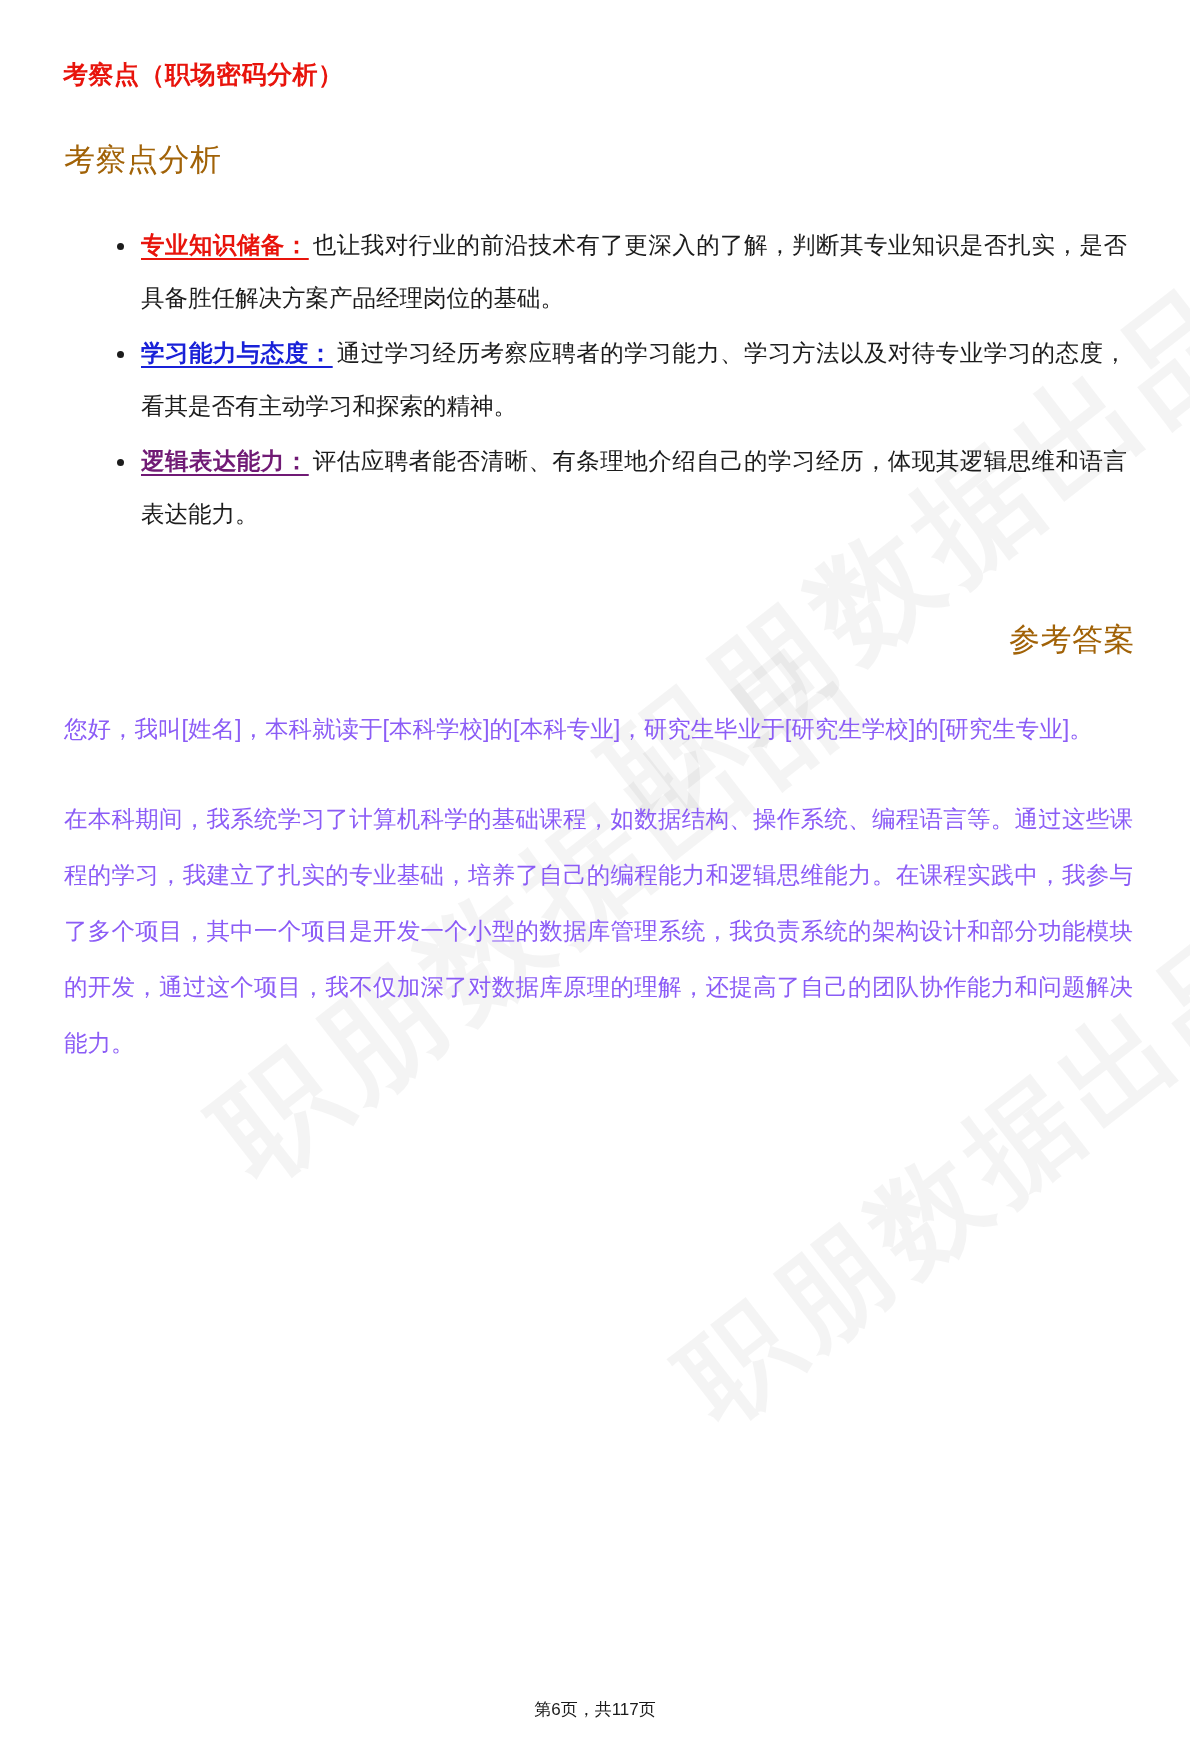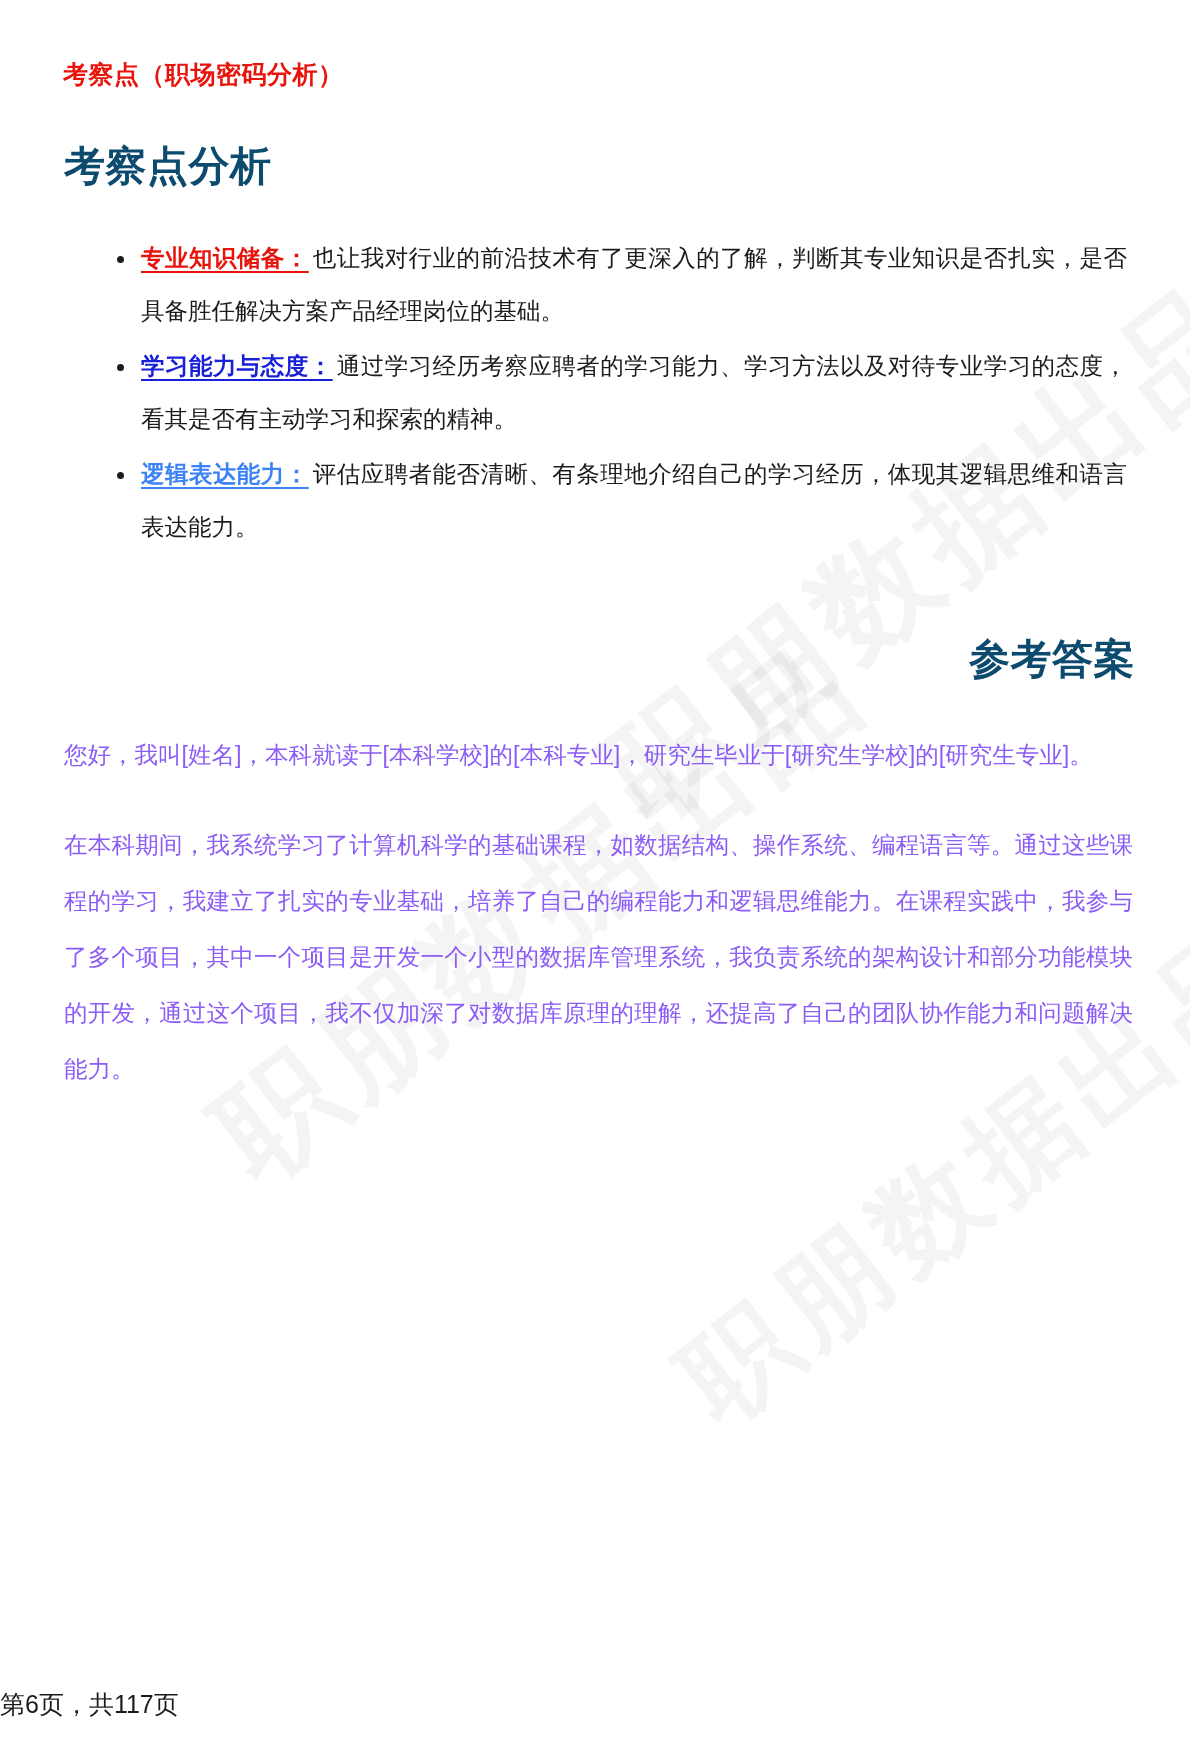--- a/index.html
+++ b/index.html
@@ -55,23 +55,23 @@
   .doc-title {
     color: #e8140c;
     font-size: 25px;
     font-weight: 700;
     margin: 18px 0 0 8px;
     letter-spacing: 0.5px;
   }
 
   
   .section-heading {
-    font-size: 41px;
-    font-weight: 700;
-    color: #0c4a6e;
+    font-size: 31px;
+    font-weight: 400;
+    color: #a16207;
     margin: 48px 0 0 9px;
     letter-spacing: 0.5px;
   }
   .section-heading.answer-heading {
     margin-top: 78px;
     text-align: right;
   }
 
   
   .bullet-list {
@@ -100,42 +100,42 @@
     background: #1c1c1c;
   }
   .kw {
     font-weight: 700;
     text-decoration: underline;
     text-underline-offset: 5px;
     padding-right: 4px;
   }
   .kw-red   { color: #e8140c; text-decoration: underline; }
   .kw-blue  { color: #1921d8; }
-  .kw-green { color: #3b82f6; }
+  .kw-green { color: #701a75; }
 
   
   .para {
     font-size: 23.5px;
     line-height: 56px;
     color: #8b5cf6;
     margin: 34px 0 0 9px;
     text-align: justify;
     text-justify: inter-ideograph;
     padding-right: 2px;
   }
   .para.first-para { margin-top: 40px; }
 
   
   .page-footer {
     position: absolute;
     left: 0;
     right: 0;
     bottom: 34px;
-    text-align: left;
-    font-size: 25px;
+    text-align: center;
+    font-size: 17px;
     color: #1a1a1a;
     z-index: 3;
   }
 </style>
 </head>
 <body>
 
 <div class="page">
 
   <div class="watermark-layer">

